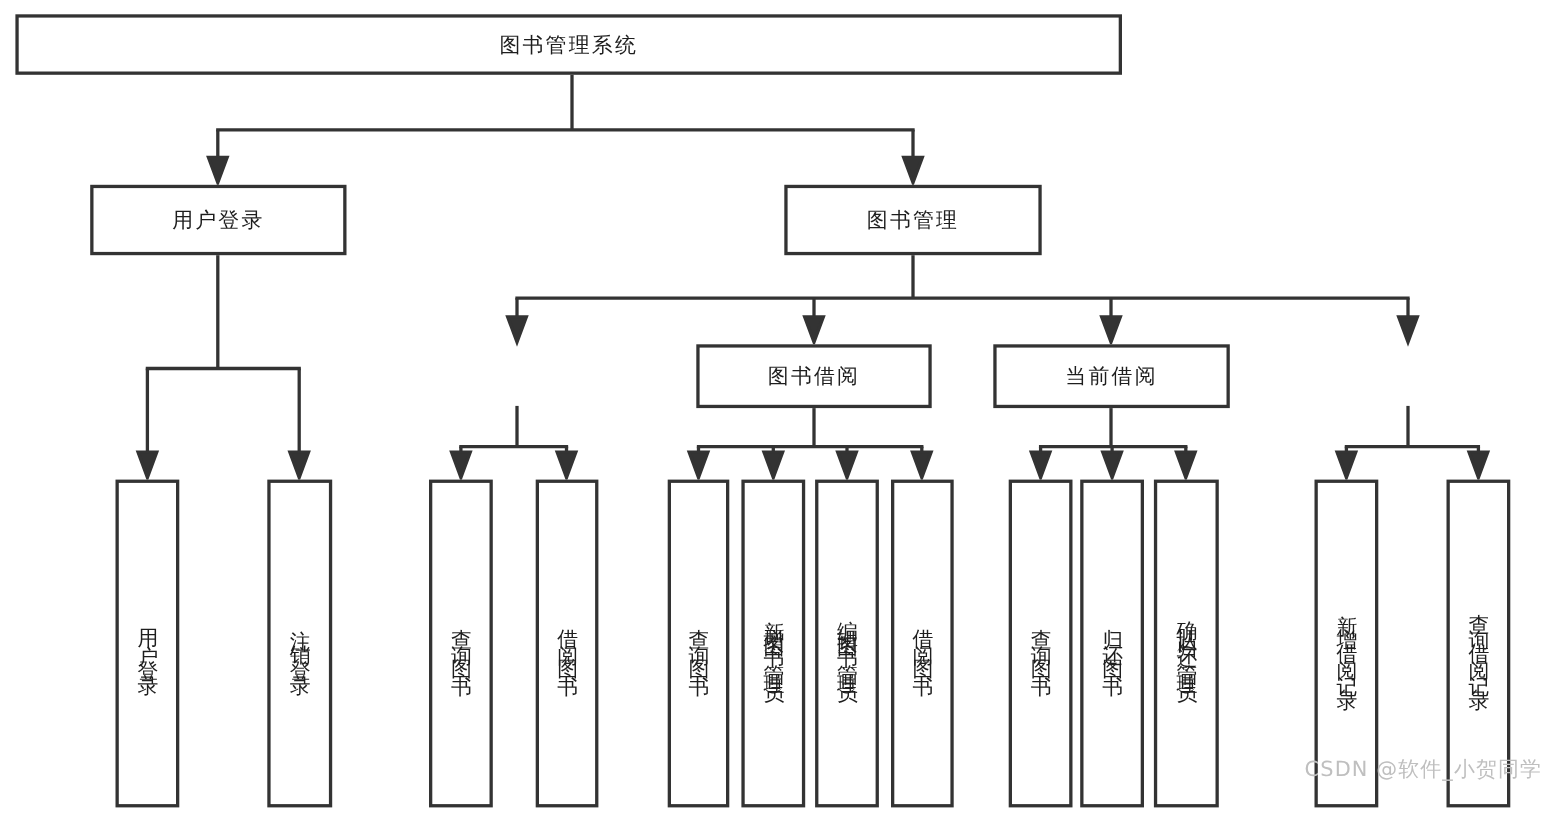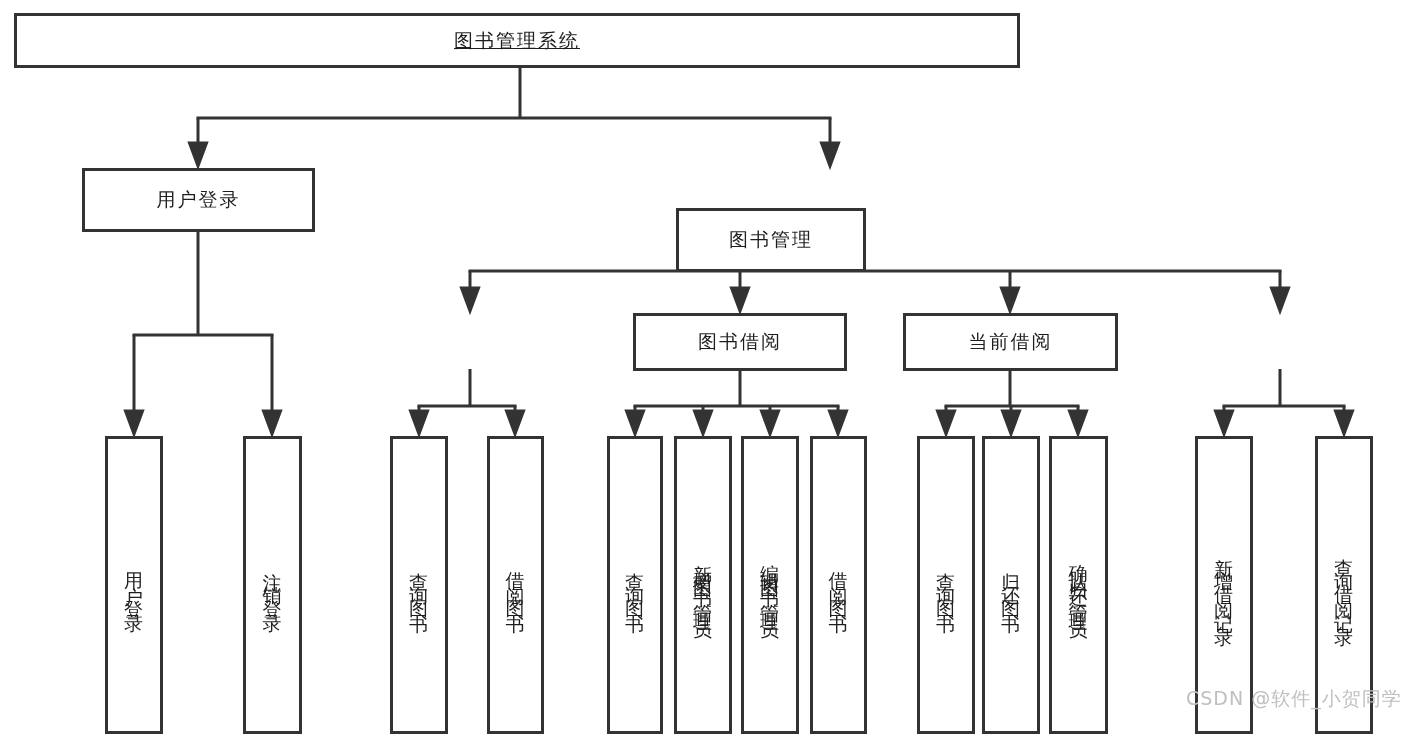--- a/index.html
+++ b/index.html
@@ -99,24 +99,24 @@
 
       <line x1="1280" y1="369" x2="1280" y2="406"></line>
       <line x1="1222.5" y1="406" x2="1345.5" y2="406"></line>
       <line x1="1224" y1="406" x2="1224" y2="414"></line>
       <polygon points="1215.5,411 1232.5,411 1224,434"></polygon>
       <line x1="1344" y1="406" x2="1344" y2="414"></line>
       <polygon points="1335.5,411 1352.5,411 1344,434"></polygon>
     </g>
   </svg>
 
-  <div class="node" style="left:14px;top:13px;width:1006px;height:55px;text-decoration:underline;">图书管理系统</div>
+  <div class="node" style="left:14px;top:13px;width:1006px;height:55px;">图书管理系统</div>
 
   <div class="node" style="left:82px;top:168px;width:233px;height:64px;">用户登录</div>
-  <div class="node" style="left:676px;top:168px;width:190px;height:64px;margin-top:40px;">图书管理</div>
+  <div class="node" style="left:713px;top:168px;width:234px;height:64px;">图书管理</div>
 
   <div class="node" style="left:633px;top:313px;width:214px;height:58px;">图书借阅</div>
   <div class="node" style="left:903px;top:313px;width:215px;height:58px;">当前借阅</div>
 
   <div class="vnode" style="left:105px;top:436px;width:58px;height:298px;">
     <span class="vtext">用户登录</span>
   </div>
   <div class="vnode" style="left:243px;top:436px;width:59px;height:298px;">
     <span class="vtext">注销登录</span>
   </div>

